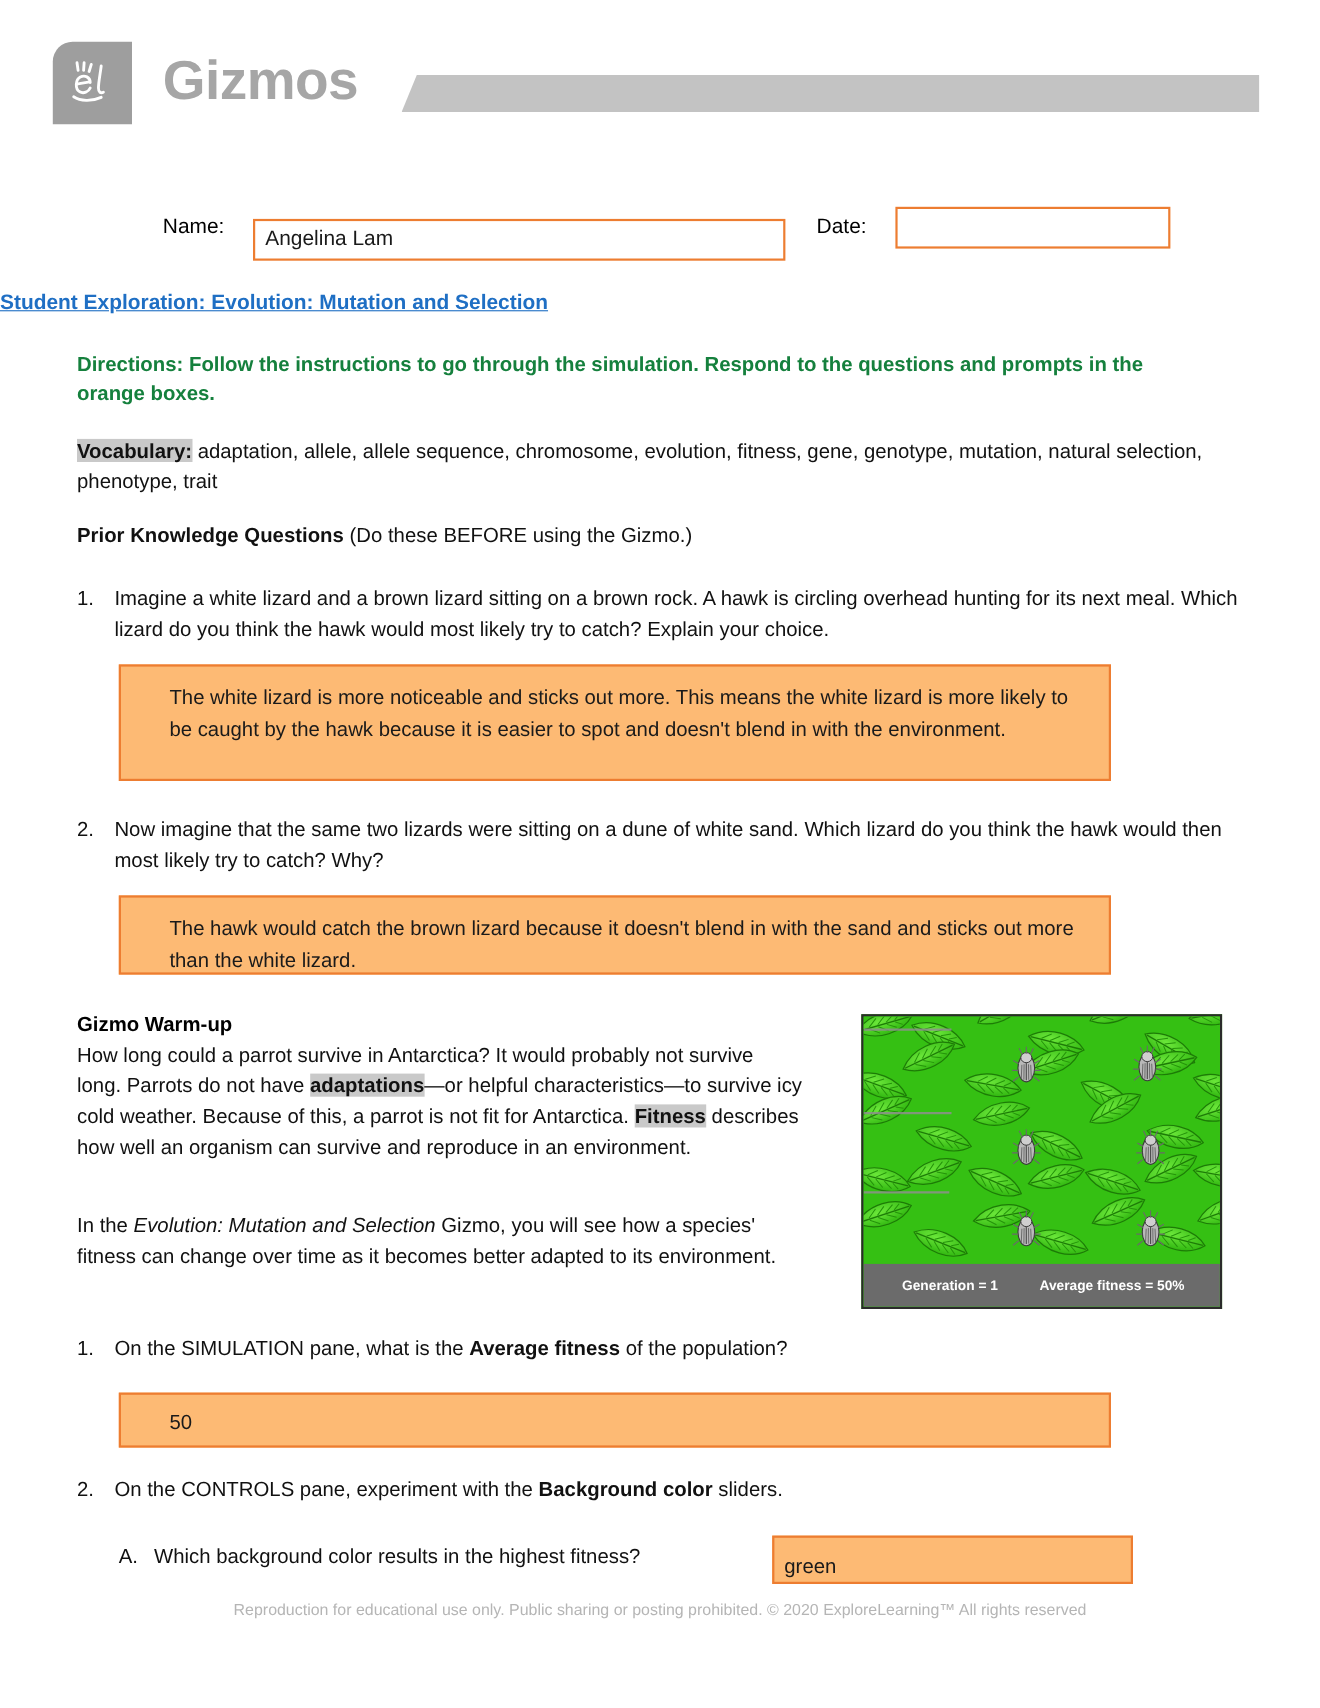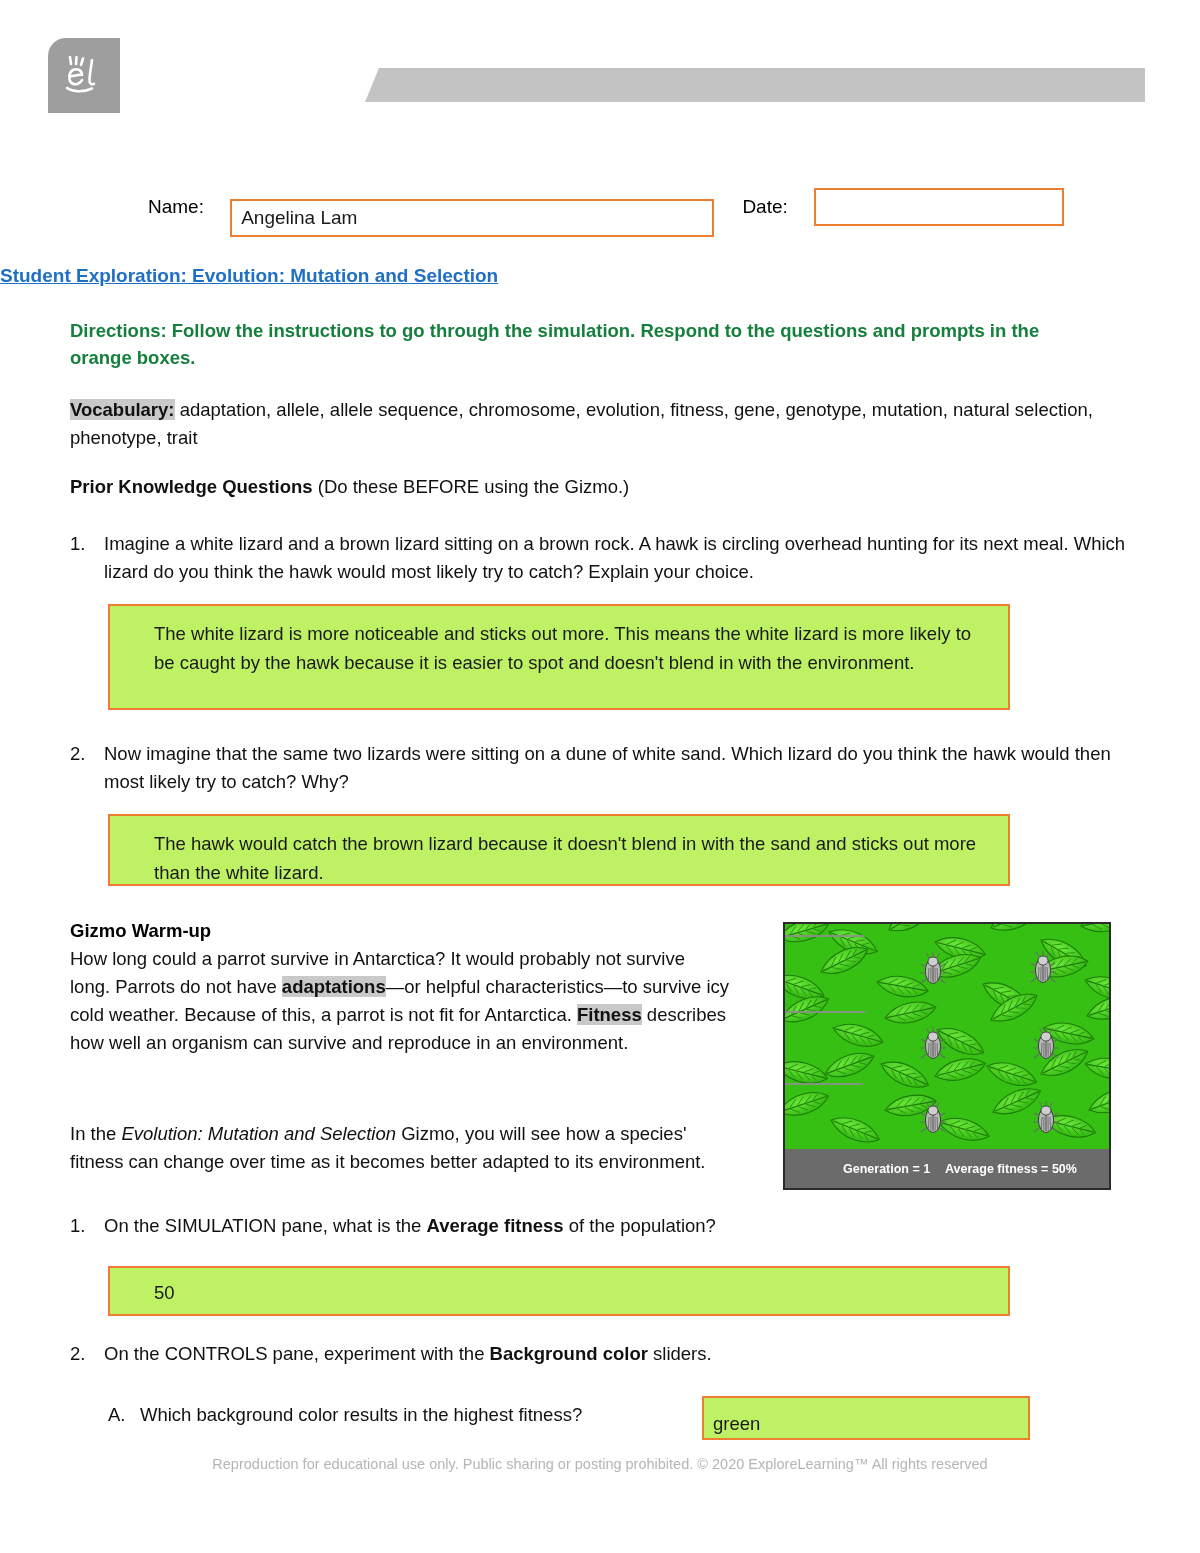--- a/index.html
+++ b/index.html
@@ -136,21 +136,21 @@
   }
   .q .qtext { flex: 1; }
   .q1 { left: 70px; top: 530px; width: 1070px; }
   .q2 { left: 70px; top: 740px; width: 1070px; }
   .q3 { left: 70px; top: 1212px; width: 1000px; }
   .q4 { left: 70px; top: 1340px; width: 1000px; }
 
   .answerbox {
     position: absolute;
     border: 2px solid #ED7D31;
-    background: #bef264;
+    background: #fdba74;
     box-sizing: border-box;
     font-size: 18.5px;
     line-height: 1.55;
     color: #1a1a1a;
     padding: 14px 18px 14px 44px;
   }
   .ab1 { left: 108px; top: 604px; width: 902px; height: 106px; }
   .ab2 { left: 108px; top: 814px; width: 902px; height: 72px; }
   .ab3 { left: 108px; top: 1266px; width: 902px; height: 50px; padding: 11px 18px 11px 44px; }
   .ab4 {
@@ -174,21 +174,20 @@
     line-height: 1.52;
     color: #111;
   }
   .warmup-p2 {
     position: absolute;
     left: 70px; top: 1100px;
     width: 660px;
     font-size: 18.5px;
     line-height: 1.52;
     color: #111;
-    margin-top: 20px;
   }
   .warmup-p2 i { font-style: italic; }
 
   
   .sim {
     position: absolute;
     left: 783px; top: 922px;
     width: 328px; height: 268px;
     border: 2px solid #2b2b2b;
     box-sizing: border-box;
@@ -206,21 +205,21 @@
     position: absolute;
     left: 0; bottom: 0;
     width: 100%; height: 39px;
     background: #6b6b6b;
     color: #ffffff;
     font-size: 12.5px;
     font-weight: bold;
     display: flex;
     align-items: center;
   }
-  .sim-bar .gen { position: absolute; left: 35px; margin-left: 23px; }
+  .sim-bar .gen { position: absolute; left: 35px; }
   .sim-bar .fit { position: absolute; left: 160px; }
 
   
   .subq {
     position: absolute;
     left: 108px; top: 1404px;
     font-size: 18.5px;
     color: #111;
     display: flex;
   }
@@ -245,20 +244,21 @@
         <path d="M10 10 L9 3"></path>
         <path d="M15 10 L15.5 3"></path>
         <path d="M20 11 L22 4.5"></path>
         <path d="M21 21 C21 16, 16 14, 12 16 C7.5 18.4, 7 27, 11.5 29.5 C15 31.4, 19.5 29.5, 21 26"></path>
         <path d="M8.5 22.5 L20.5 20.5"></path>
         <path d="M31 6 C30 14, 28.5 21, 28.5 26 C28.5 30, 30.5 31, 33 29.8"></path>
         <path d="M6 34 C12 38, 22 38.5, 31 34.5"></path>
       </g>
     </svg>
   </div>
+  <div class="logo-word">Gizmos</div>
   <div class="logo-banner"></div>
 </div>
 
 <div class="namerow">
   <span class="lbl">Name:</span>
   <div class="field field-name">Angelina Lam</div>
   <span class="lbl" style="margin-left:14px;">Date:</span>
   <div class="field field-date"></div>
 </div>
 

